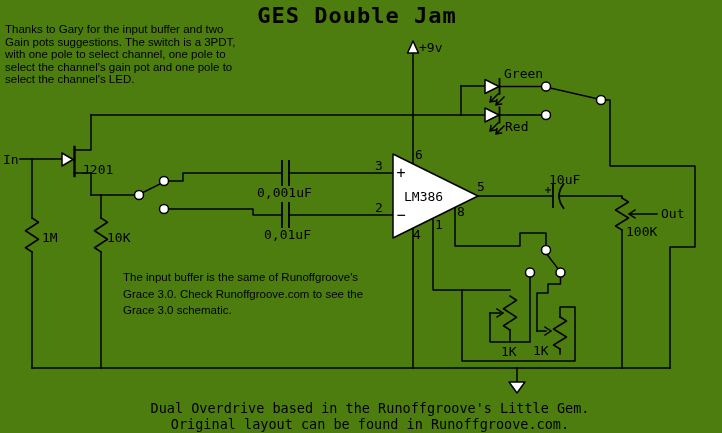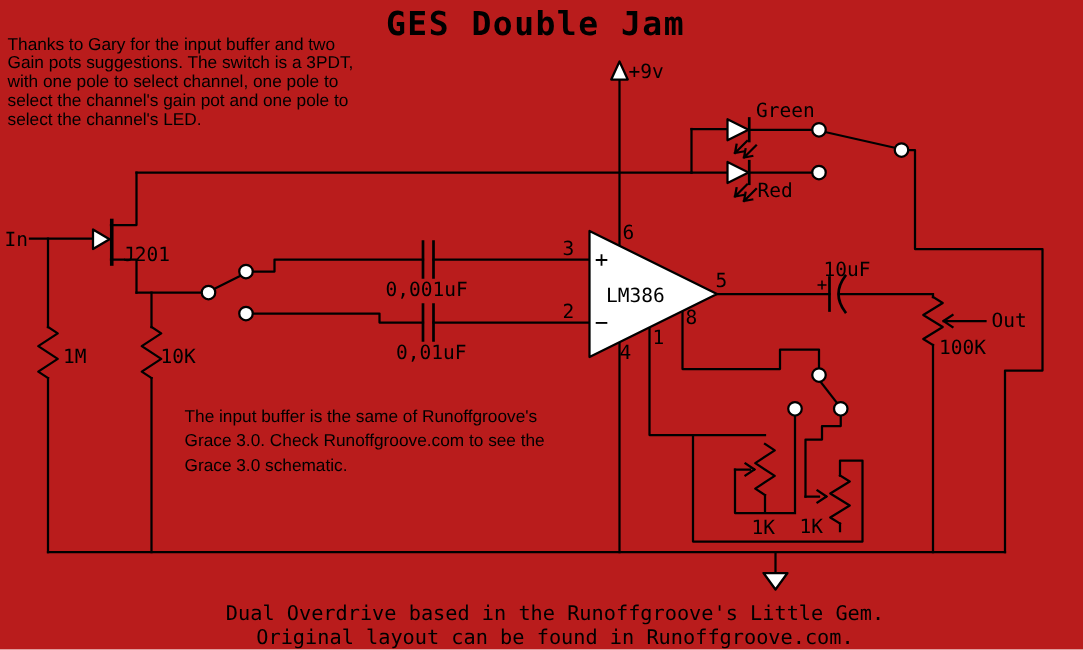--- a/index.html
+++ b/index.html
@@ -1,16 +1,16 @@
 <!DOCTYPE html>
 <html><head>
 <meta charset="utf-8">
 <style>
   html,body{margin:0;padding:0;background:#fff;}
-  #stage{position:relative;width:722px;height:433px;background:#b91c1c;overflow:hidden;
+  #stage{position:relative;width:722px;height:433px;background:#4d7c0f;overflow:hidden;
          font-family:"DejaVu Sans Mono",monospace;}
   svg{position:absolute;left:0;top:0;}
   .wire{fill:none;stroke:#000;stroke-width:1.5;stroke-linecap:square;stroke-linejoin:round;}
   .sym{fill:#fff;stroke:#000;stroke-width:1.5;stroke-linejoin:round;}
   .node{fill:#fff;stroke:#000;stroke-width:1.5;}
   .lbl{font-family:"DejaVu Sans Mono",monospace;font-size:13px;fill:#000;}
   .pin{font-family:"DejaVu Sans Mono",monospace;font-size:13px;fill:#000;text-anchor:middle;}
   .title{font-family:"DejaVu Sans Mono",monospace;font-size:22px;font-weight:bold;fill:#000;
          text-anchor:middle;letter-spacing:1px;}
   .caption{font-family:"DejaVu Sans Mono",monospace;font-size:13.5px;fill:#000;text-anchor:middle;}

